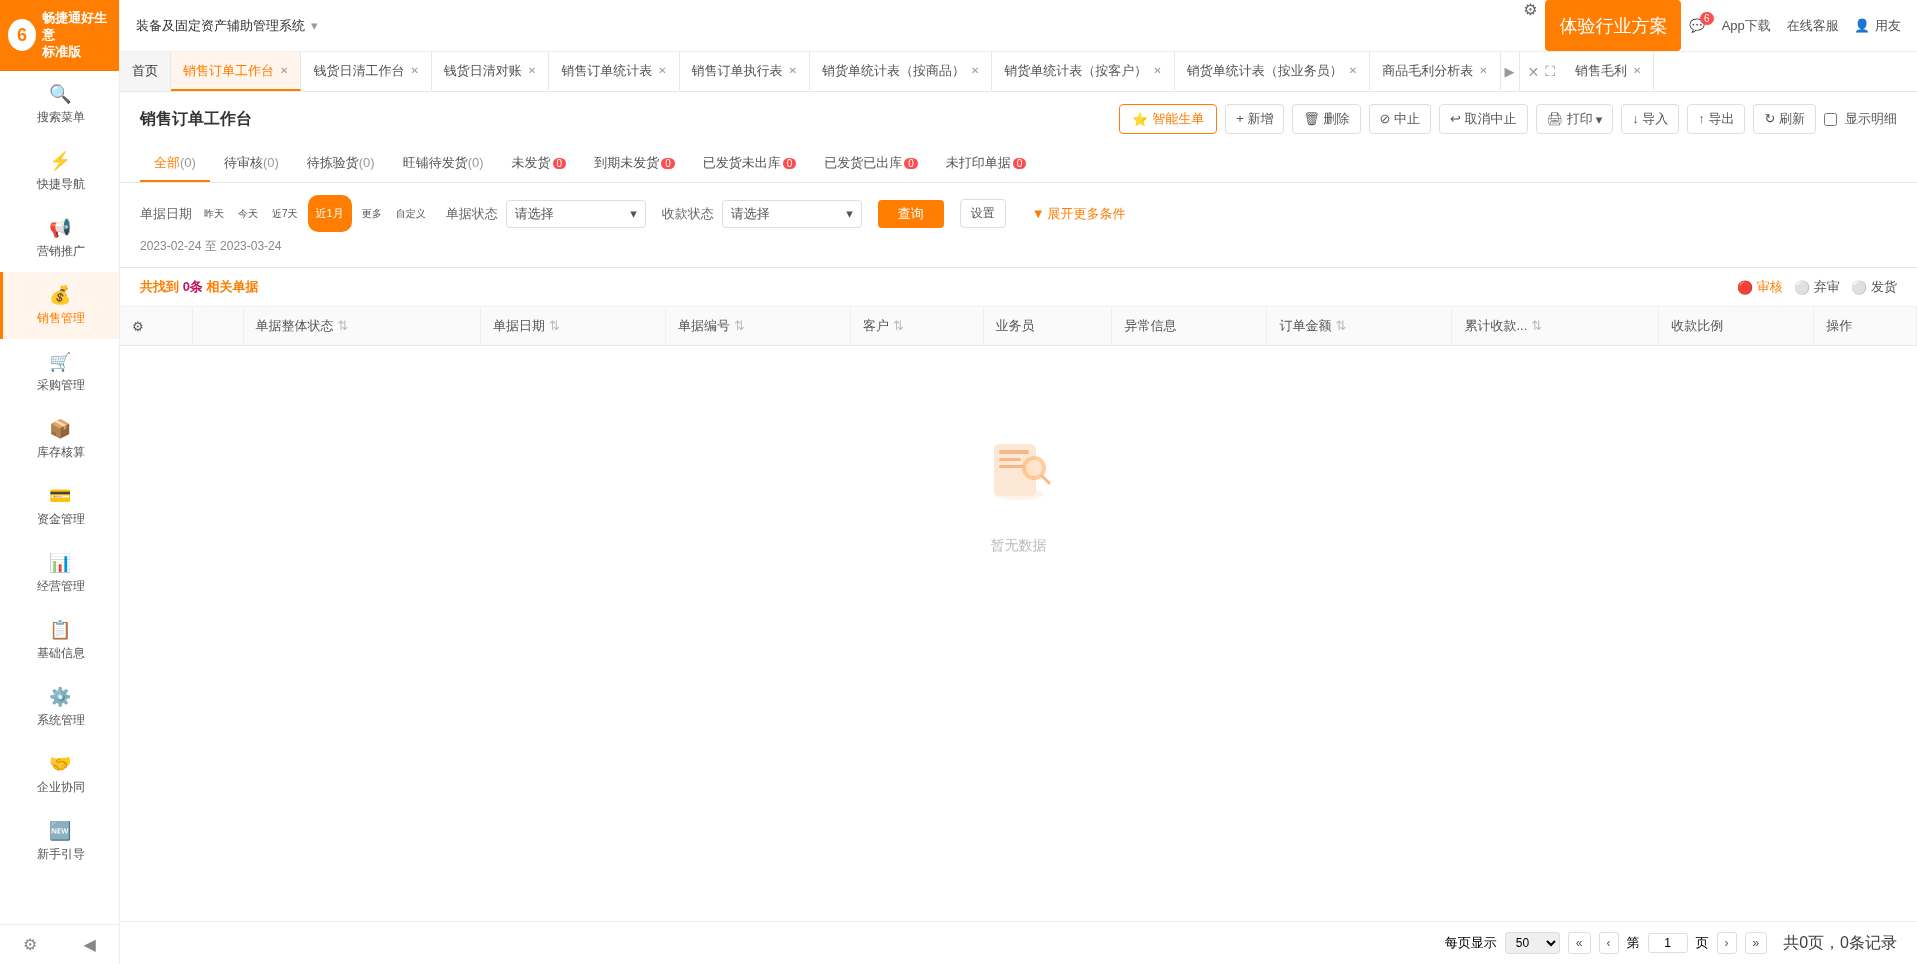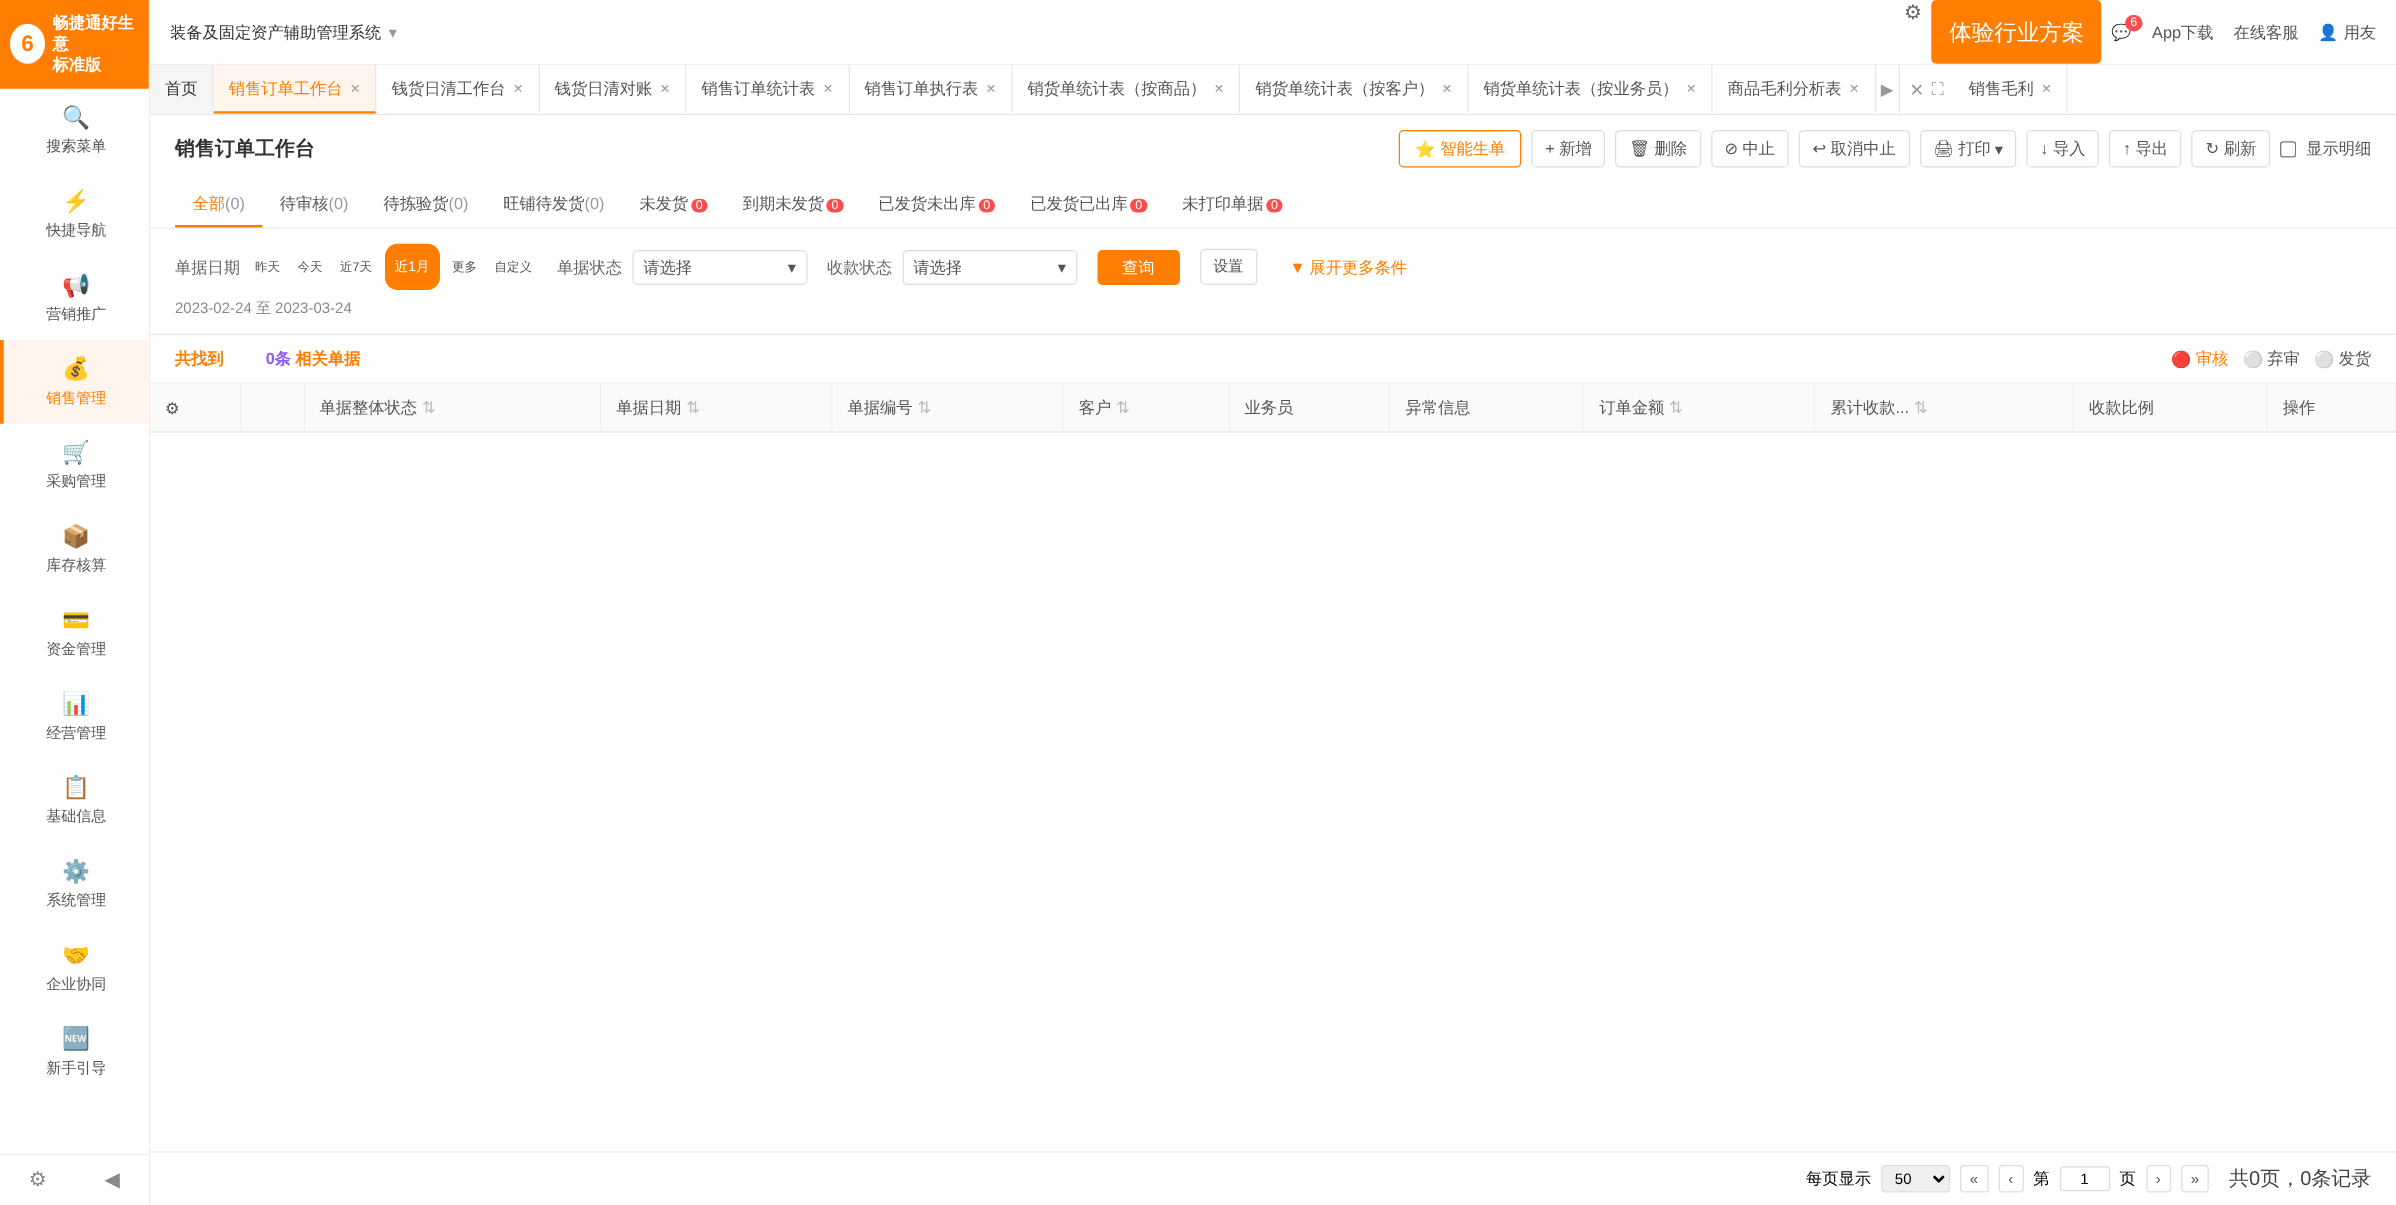--- a/index.html
+++ b/index.html
@@ -345,21 +345,21 @@
       </div>
       <div style="margin-top:6px;">
         <span class="date-range">2023-02-24 至 2023-03-24</span>
       </div>
     </div>
 
     <div class="table-area">
       <div class="table-toolbar">
         <div class="table-count">
           <span>共找到</span>
-          <span style="color:#8b5cf6;font-weight:bold;margin-left:30px;">0条</span>
+          <span style="color:#be185d;font-weight:bold;">0条</span>
           <span>相关单据</span>
         </div>
         <div class="table-right-actions" id="table-right-actions">
             <span class="table-action-link primary">
               <span>🔴</span> 
               <span>审核</span>
             </span>
             <span class="table-action-link">
               <span>⚪</span> 
               <span>弃审</span>
@@ -386,20 +386,35 @@
                 <th><span>订单金额</span><span class="sort-icon">⇅</span></th>
                 <th><span>累计收款...</span><span class="sort-icon">⇅</span></th>
                 <th><span>收款比例</span></th>
                 <th><span>操作</span></th>
               </tr>
           </thead>
           <tbody id="table-body">
           </tbody>
         </table>
 
+        <div class="empty-state">
+          <div class="empty-icon">
+            <svg width="80" height="80" viewBox="0 0 80 80" fill="none">
+              <ellipse cx="40" cy="68" rx="25" ry="6" fill="#fde8d5" opacity="0.5"></ellipse>
+              <rect x="15" y="18" width="42" height="52" rx="5" fill="#fde8d5"></rect>
+              <rect x="20" y="24" width="30" height="4" rx="2" fill="#f5b787"></rect>
+              <rect x="20" y="32" width="22" height="3" rx="1.5" fill="#f5b787"></rect>
+              <rect x="20" y="39" width="26" height="3" rx="1.5" fill="#f5b787"></rect>
+              <circle cx="55" cy="42" r="12" fill="#ffb87a" opacity="0.7"></circle>
+              <circle cx="55" cy="42" r="8" fill="#fff" opacity="0.5"></circle>
+              <line x1="63" y1="50" x2="70" y2="57" stroke="#ffb87a" stroke-width="3" stroke-linecap="round"></line>
+            </svg>
+          </div>
+          <div class="empty-text">暂无数据</div>
+        </div>
       </div>
     </div>
 
     <div class="pagination">
       <span>每页显示</span>
       <select class="pagination-select">
         <option>50</option>
         <option>10</option>
         <option>20</option>
         <option>100</option>

